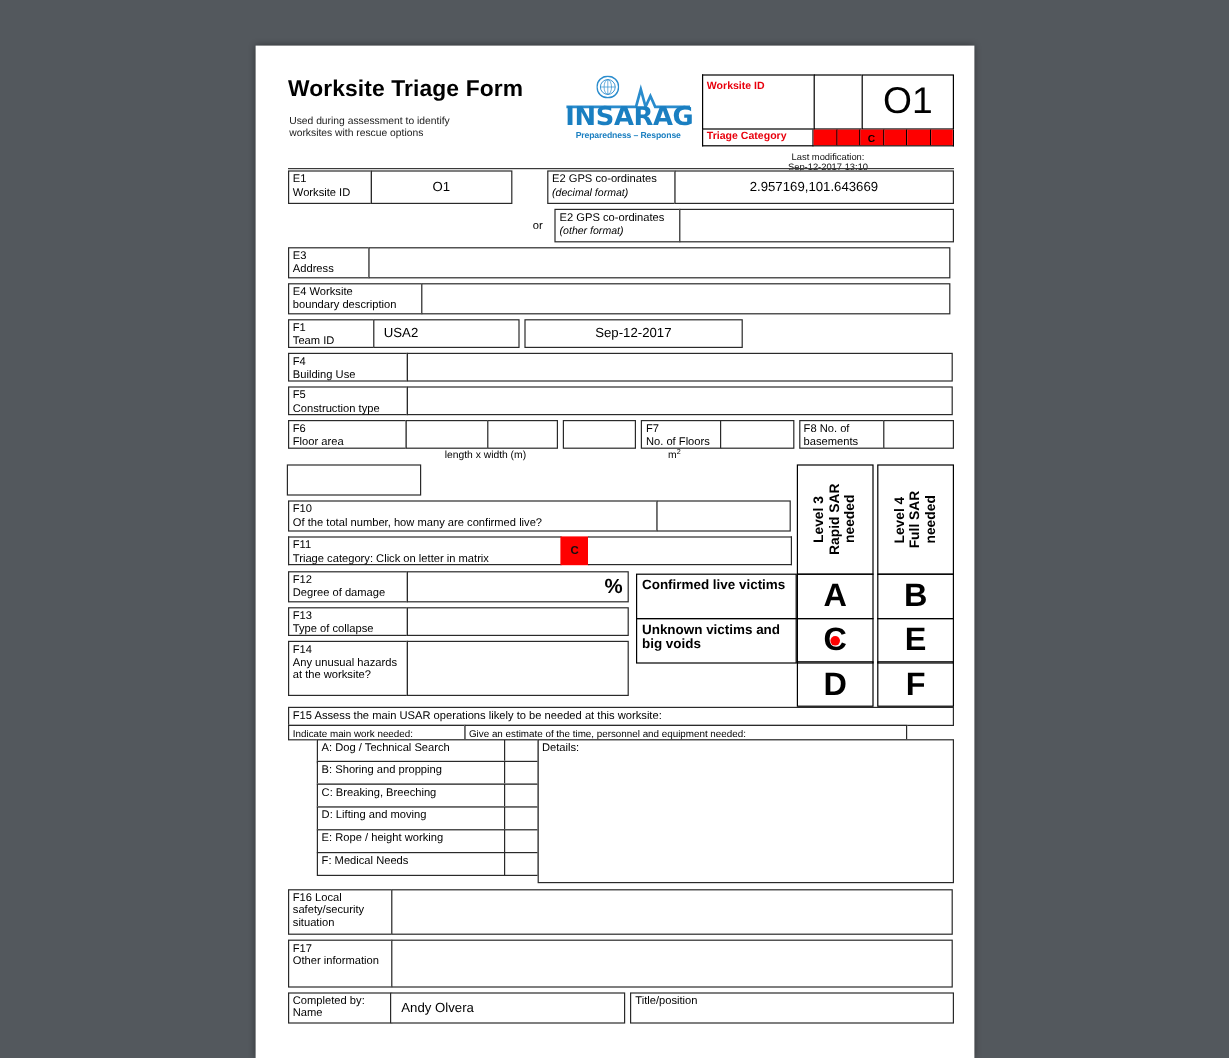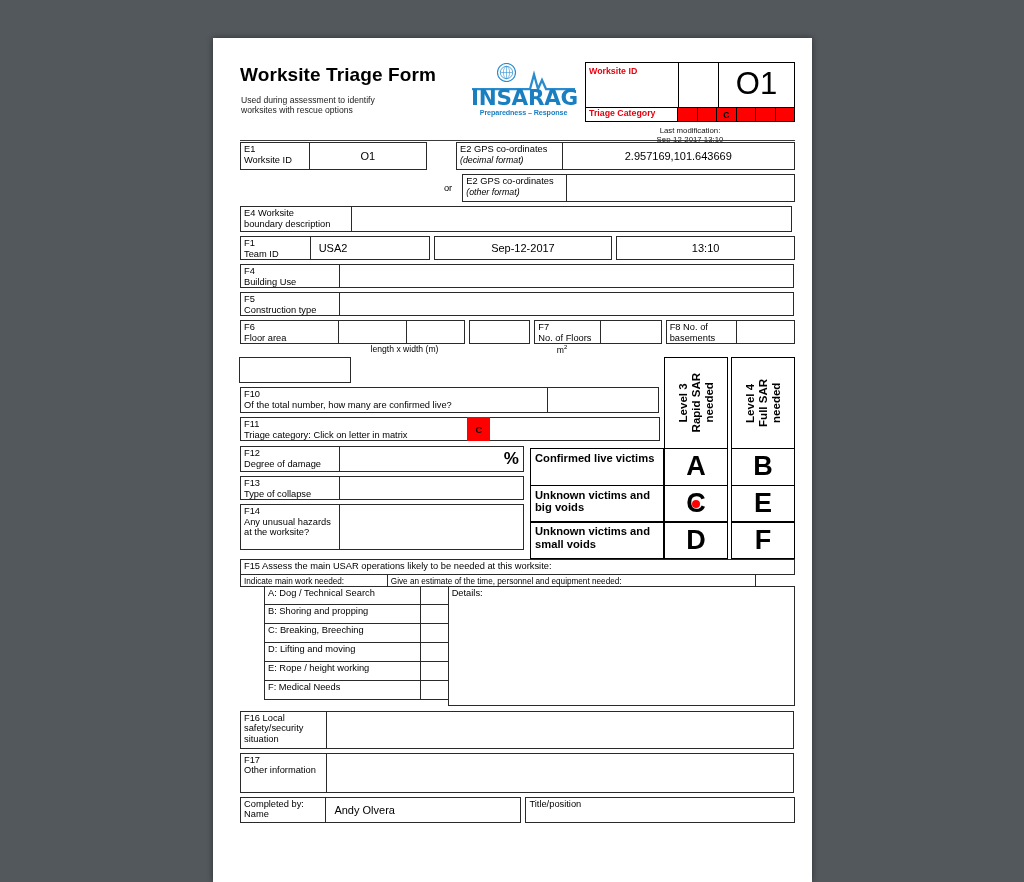--- a/index.html
+++ b/index.html
@@ -265,37 +265,43 @@
       <div class="r">
         <div class="spacer204"></div>
         <div class="orTxt">or</div>
         <div class="bx lbl e2lbl">
           <div>E2 GPS co-ordinates</div>
           <div class="ital">(other format)</div>
         </div>
         <div class="bx val e2val"></div>
       </div>
 
+      <div class="r">
+        <div class="bx lbl e3lbl">
+          <div>E3</div>
+          <div>Address</div>
+        </div>
+        <div class="bx val left e3val"></div>
+      </div>
 
       <div class="r">
         <div class="bx lbl e4lbl">
           <div>E4 Worksite</div>
           <div>boundary description</div>
         </div>
         <div class="bx val left e4val"></div>
       </div>
 
       <div class="r">
         <div class="bx lbl f1lbl">
           <div>F1</div>
           <div>Team ID</div>
         </div>
         <div class="bx val left f1val">USA2</div>
         <div class="bx val f1date">Sep-12-2017</div>
-        <div class="bx val f1time">13:10</div>
       </div>
 
       <div class="r">
         <div class="bx lbl f4lbl">
           <div>F4</div>
           <div>Building Use</div>
         </div>
         <div class="bx val left f4val"></div>
       </div>
 
@@ -380,21 +386,20 @@
               <div>F14</div>
               <div>Any unusual hazards at the worksite?</div>
             </div>
             <div class="bx val left f14val"></div>
           </div>
         </div>
 
         <div class="descol">
           <div class="dcell">Confirmed live victims</div>
           <div class="dcell">Unknown victims and big voids</div>
-          <div class="dcell">Unknown victims and small voids</div>
         </div>
 
         <div class="matrix">
           <div class="mhead">
             <div class="mh">
               <span style="white-space: pre;">Level 3
 Rapid SAR
 needed</span>
             </div>
             <div class="mh">

